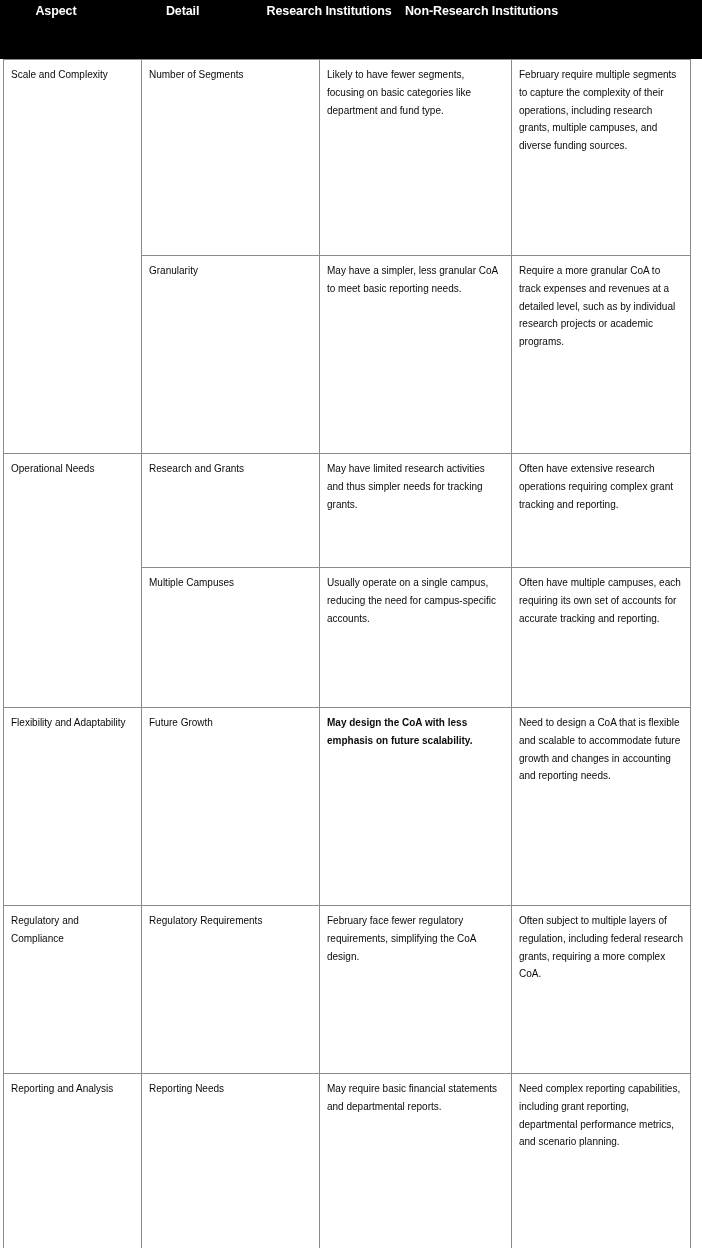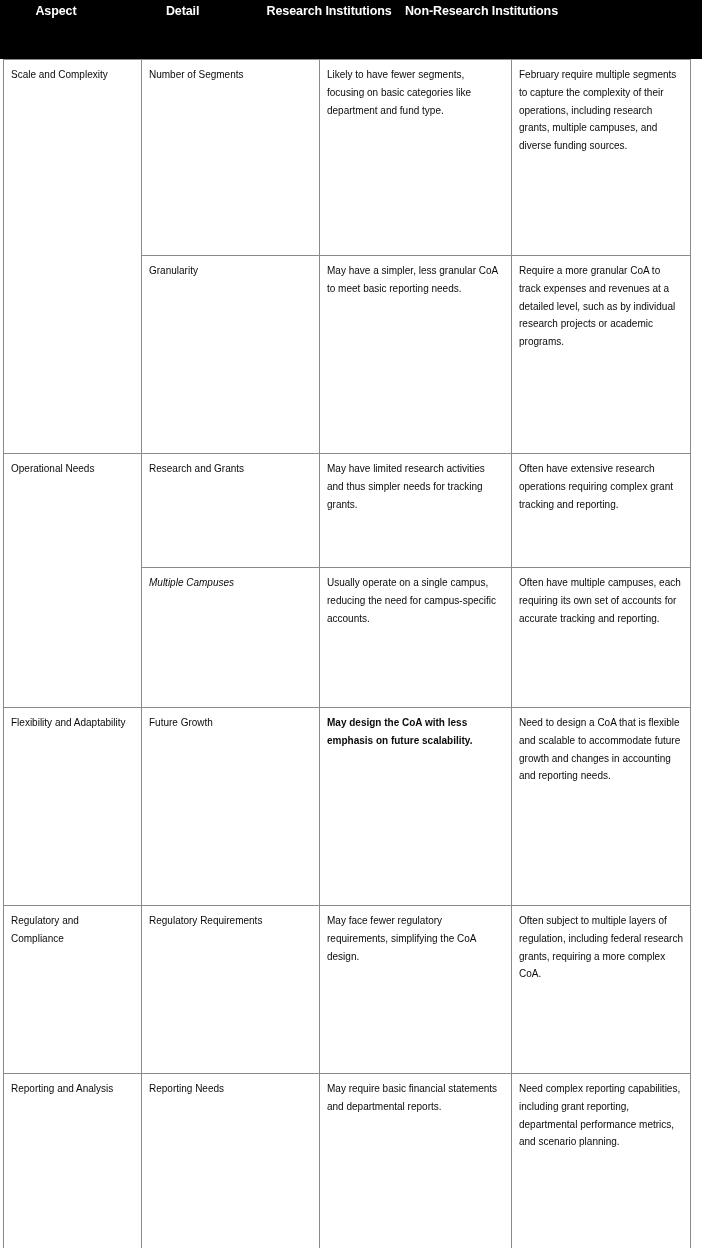--- a/index.html
+++ b/index.html
@@ -166,21 +166,21 @@
               <span class="cell-text">Research and Grants</span>
             </td>
             <td style="height: 114px;">
               <span class="cell-text">May have limited research activities and thus simpler needs for tracking grants.</span>
             </td>
             <td style="height: 114px;">
               <span class="cell-text">Often have extensive research operations requiring complex grant tracking and reporting.</span>
             </td>
           </tr>
           <tr>
-            <td style="height: 140px; font-style: italic;">
+            <td style="height: 140px;">
               <span class="cell-text">Multiple Campuses</span>
             </td>
             <td style="height: 140px;">
               <span class="cell-text">Usually operate on a single campus, reducing the need for campus-specific accounts.</span>
             </td>
             <td style="height: 140px;">
               <span class="cell-text">Often have multiple campuses, each requiring its own set of accounts for accurate tracking and reporting.</span>
             </td>
           </tr>
           <tr>
@@ -198,21 +198,21 @@
             </td>
           </tr>
           <tr>
             <td class="aspect-cell" rowspan="1">
               <span class="cell-text">Regulatory and Compliance</span>
             </td>
             <td style="height: 168px;">
               <span class="cell-text">Regulatory Requirements</span>
             </td>
             <td style="height: 168px;">
-              <span class="cell-text">May face fewer regulatory requirements, simplifying the CoA design.</span>
+              <span class="cell-text">February face fewer regulatory requirements, simplifying the CoA design.</span>
             </td>
             <td style="height: 168px;">
               <span class="cell-text">Often subject to multiple layers of regulation, including federal research grants, requiring a more complex CoA.</span>
             </td>
           </tr>
           <tr>
             <td class="aspect-cell" rowspan="1">
               <span class="cell-text">Reporting and Analysis</span>
             </td>
             <td style="height: 178px;">

